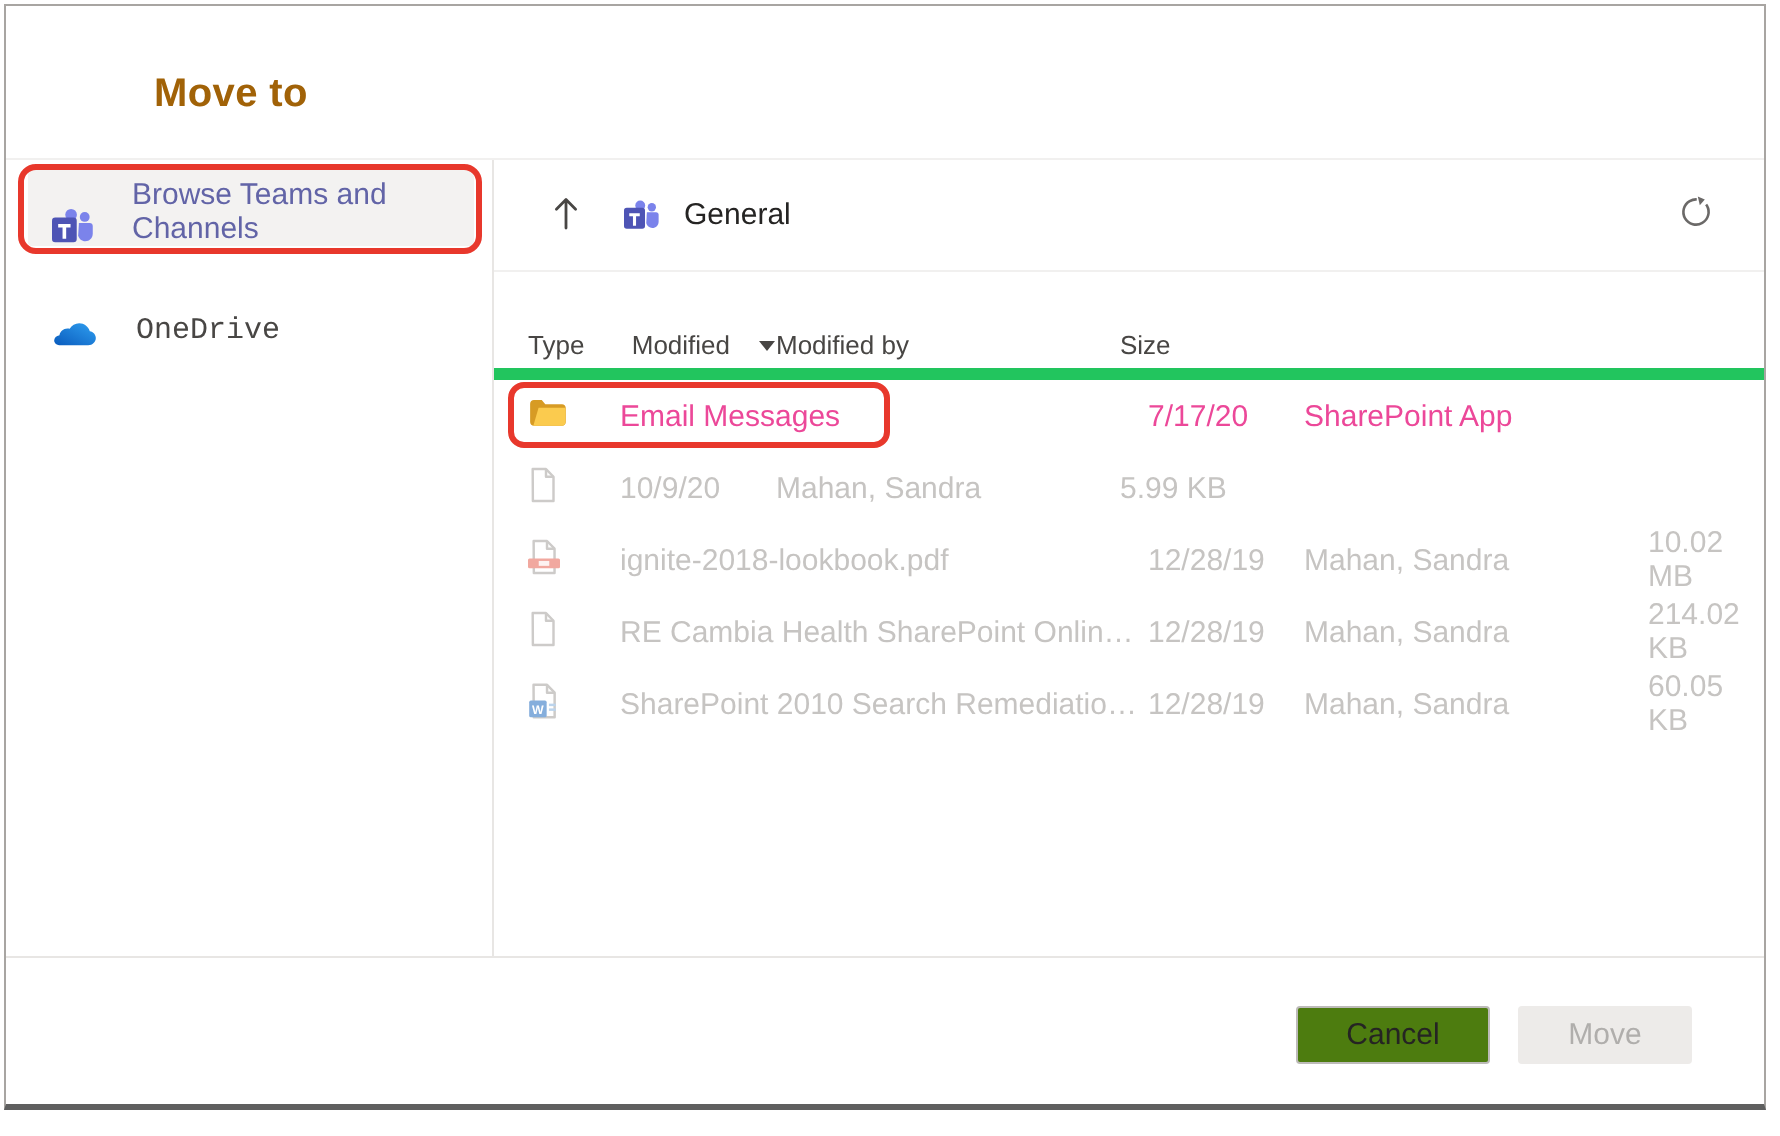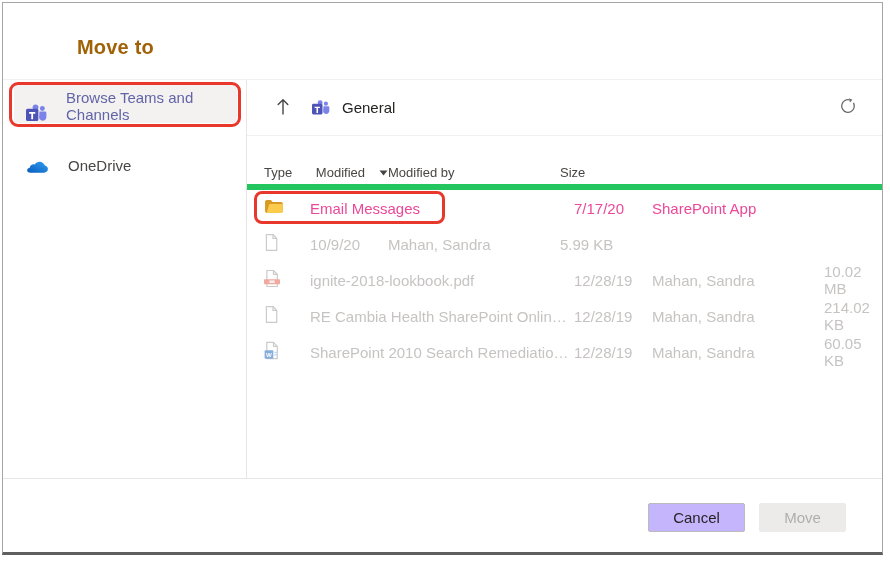--- a/index.html
+++ b/index.html
@@ -13,21 +13,21 @@
     border-bottom: 1px solid #f1f0ef; }
   .title-bar h1 { font-size: 20px; font-weight: 600; color: #a16207; letter-spacing: .2px; margin-left: 44px; }
 
   
   .body { display: flex; height: 398px; }
   .sidebar { width: 244px; border-right: 1px solid #e8e6e4; padding-top: 5px; flex-shrink: 0; }
   .side-item { position: relative; display: flex; align-items: flex-end; gap: 19px;
     height: 38px; margin: 0 9px 0 11px; padding-left: 11px; border-radius: 2px;
     font-size: 15px; color: #484644; cursor: pointer; }
   .side-item.selected { background: #f3f2f1; color: #6264A7; }
-  .side-item + .side-item { margin-top: 17px; height: 34px; }
+  .side-item + .side-item { margin-top: 17px; height: 34px; font-family: Liberation Mono, monospace; }
   .side-item .ic { display: inline-flex; width: 24px; justify-content: center; }
 
   .annotation { position: absolute; border: 3px solid #E8382C; border-radius: 9px;
     pointer-events: none; z-index: 5; }
   .annotation.sidebar-box { inset: -3px -4px -4px -5px; }
 
   .main { flex: 1; display: flex; flex-direction: column; min-width: 0; }
   .toolbar { height: 56px; display: flex; align-items: center; padding: 0 22px 0 24px;
     border-bottom: 1px solid #f1f0ef; }
   .toolbar .up-btn { background: none; border: none; cursor: pointer; display: flex;
@@ -49,21 +49,21 @@
     padding-left: 17px; font-size: 15px; color: #ec4899; cursor: pointer; }
   .row.disabled { color: #c6c4c2; }
   .row .col-type { display: flex; align-items: center; }
   .annotation.row-box { left: 7px; top: 1px; width: 191px; height: 33px; border-radius: 8px; }
 
   
   .footer { height: 77px; display: flex; align-items: center; justify-content: flex-end;
     gap: 14px; padding-right: 36px; border-top: 1px solid #e8e6e4; }
   .btn { height: 29px; font-size: 15px; font-family: "Liberation Sans", sans-serif;
     border-radius: 2px; cursor: pointer; }
-  .btn-cancel { width: 97px; background: #c4b5fd; border: 1px solid #bdbbb9; color: #252423; }
+  .btn-cancel { width: 97px; background: #4d7c0f; border: 1px solid #bdbbb9; color: #252423; }
   .btn-move { width: 87px; background: #edebe9; border: none; color: #b0aeac; cursor: default; }
 </style>
 </head>
 <body>
 
 <div class="dialog">
 
   <div class="title-bar">
     <h1>Move to</h1>
   </div>

